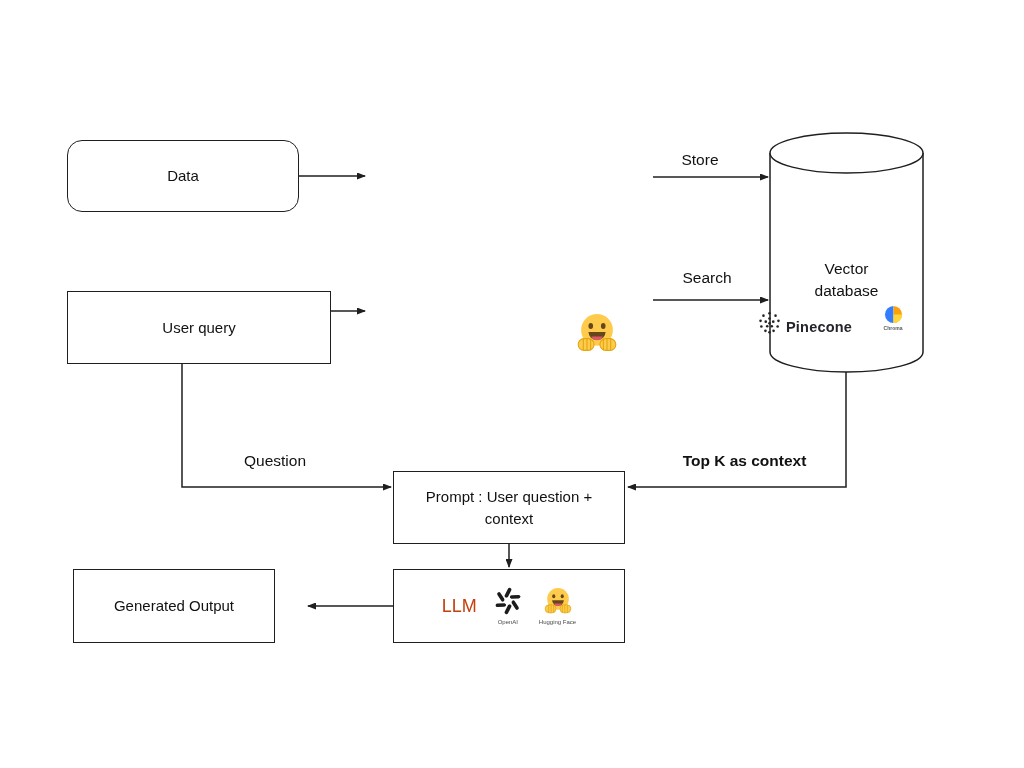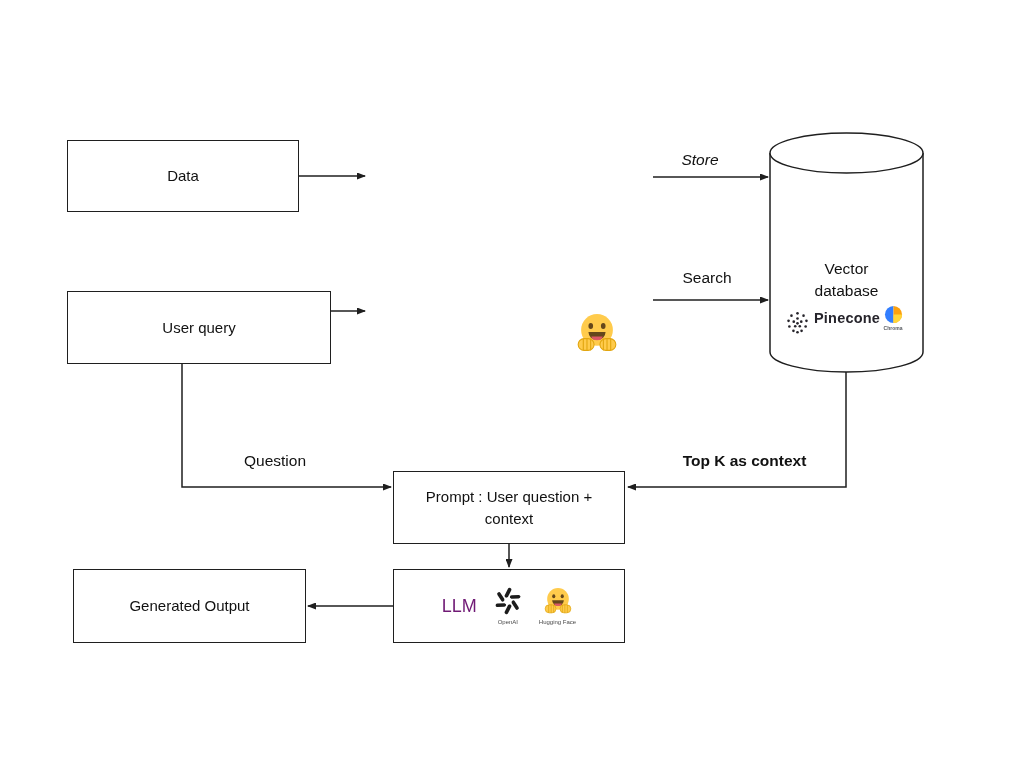--- a/index.html
+++ b/index.html
@@ -32,36 +32,36 @@
     color: #111111;
     text-align: center;
     white-space: nowrap;
   }
   #vector-db-label {
     position: absolute;
     left: 801px; top: 242px; width: 91px;
     font-size: 15.5px; line-height: 1.4; text-align: center; color: #111; margin-top: 16px;
   }
   #pinecone-logo {
-    position: absolute; left: 785px; top: 310px;
-    display: flex; align-items: flex-start; gap: 4px;
+    position: absolute; left: 757px; top: 310px;
+    display: flex; align-items: flex-end; gap: 4px;
   }
   #pinecone-logo .word {
     font-size: 14.5px; font-weight: 700; color: #26242b; letter-spacing: 0.2px;
   }
   #chroma-logo {
     position: absolute; left: 880px; top: 305px; width: 26px;
     display: flex; flex-direction: column; align-items: center;
   }
   #chroma-logo .word { font-size: 5px; color: #55585e; margin-top: 1px; font-weight: 700; }
 
   #embedding-hf-icon { position: absolute; left: 575px; top: 311px; }
 
   #llm-content { display: flex; align-items: center; gap: 16px; }
-  #llm-content .llm-text { font-size: 18px; color: #701a75; }
+  #llm-content .llm-text { font-size: 18px; color: #c2410c; }
   .logo-col { display: flex; flex-direction: column; align-items: center; }
   .logo-col .caption { font-size: 6px; color: #4a4a4a; margin-top: 2px; white-space: nowrap; }
 </style>
 </head>
 <body>
 
 <div id="canvas">
 
   <svg class="overlay" viewBox="0 0 1024 768">
     <defs>
@@ -80,21 +80,21 @@
       <path d="M299,311 H365" marker-end="url(#arrow)"></path>
       <path d="M653,177 H768" marker-end="url(#arrow)"></path>
       <path d="M653,300 H768" marker-end="url(#arrow)"></path>
       <path d="M182,348 V487 H391" marker-end="url(#arrow)"></path>
       <path d="M846,372 V487 H628" marker-end="url(#arrow)"></path>
       <path d="M509,524.5 V567" marker-end="url(#arrow)"></path>
       <path d="M393,606 H308" marker-end="url(#arrow)"></path>
     </g>
   </svg>
 
-  <div class="node" style="left:67px; top:140px; width:232px; height:72px;">
+  <div class="node" style="left:67px; top:140px; width:232px; height:72px;border-radius:15px;">
     <span>Data</span>
   </div>
 
   <div class="node" style="left:67px; top:291px; width:264px; height:73px;">
     <span>User query</span>
   </div>
 
 
   <div id="embedding-hf-icon">
     <svg width="44" height="44" viewBox="0 0 36 36">
@@ -111,21 +111,21 @@
         <path d="M6.8 23 v8.8"></path>
           <path d="M9.8 22.8 v9.2"></path>
           <path d="M12.8 23 v8.8"></path>
         <path d="M23.2 23 v8.8"></path>
           <path d="M26.2 22.8 v9.2"></path>
           <path d="M29.2 23 v8.8"></path>
       </g>
     </svg>
   </div>
 
-  <div class="edge-label" style="left:670px; top:151px; width:60px;font-style:italic;">Store</div>
+  <div class="edge-label" style="left:670px; top:151px; width:60px;">Store</div>
   <div class="edge-label" style="left:672px; top:269px; width:70px;text-align:center;">Search</div>
   <div class="edge-label" style="left:230px; top:452px; width:90px;">Question</div>
   <div class="edge-label" style="left:672px; top:452px; width:145px;font-weight:bold;">Top K as context</div>
 
   <div id="vector-db-label">Vector database</div>
 
   <div id="pinecone-logo">
     <svg width="25" height="25" viewBox="0 0 24 24">
       <g fill="#26242b">
         <circle cx="12" cy="3.2" r="1.25"></circle>
@@ -209,17 +209,17 @@
             <path d="M23.2 23 v8.8"></path>
               <path d="M26.2 22.8 v9.2"></path>
               <path d="M29.2 23 v8.8"></path>
           </g>
         </svg>
         <span class="caption">Hugging Face</span>
       </div>
     </div>
   </div>
 
-  <div class="node" style="left:73px; top:569px; width:233px; height:74px;">
+  <div class="node" style="left:73px; top:569px; width:202px; height:74px;">
     <span>Generated Output</span>
   </div>
 
 </div>
 
 </body></html>

